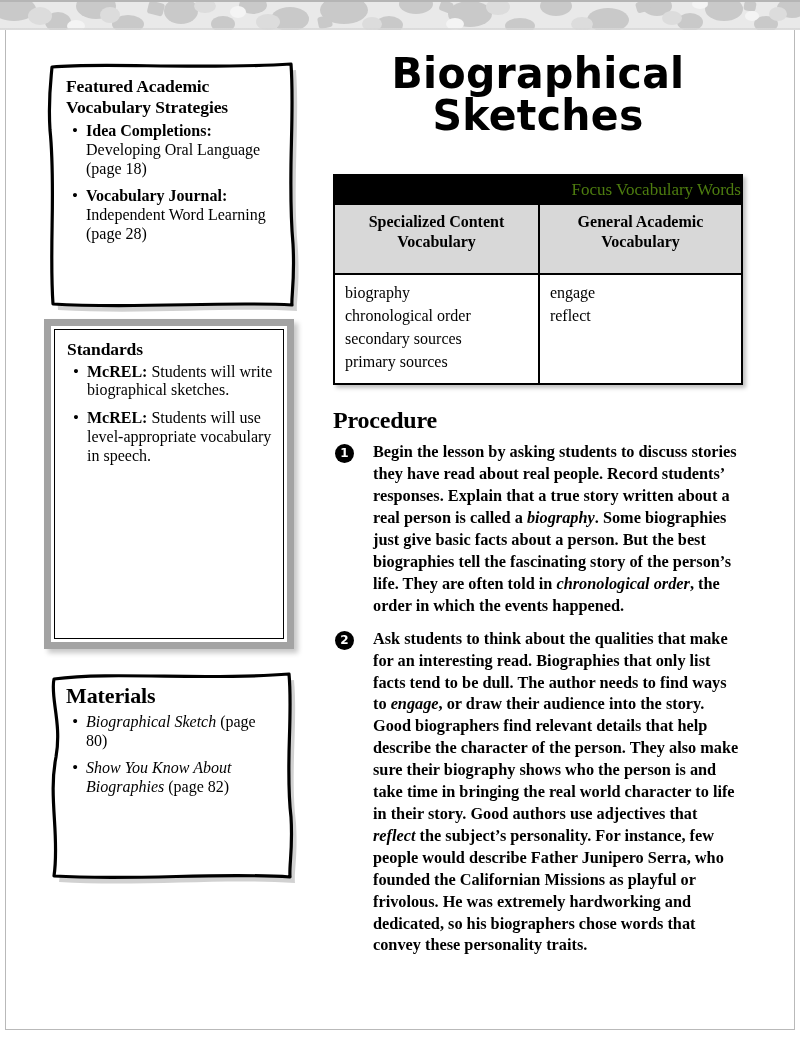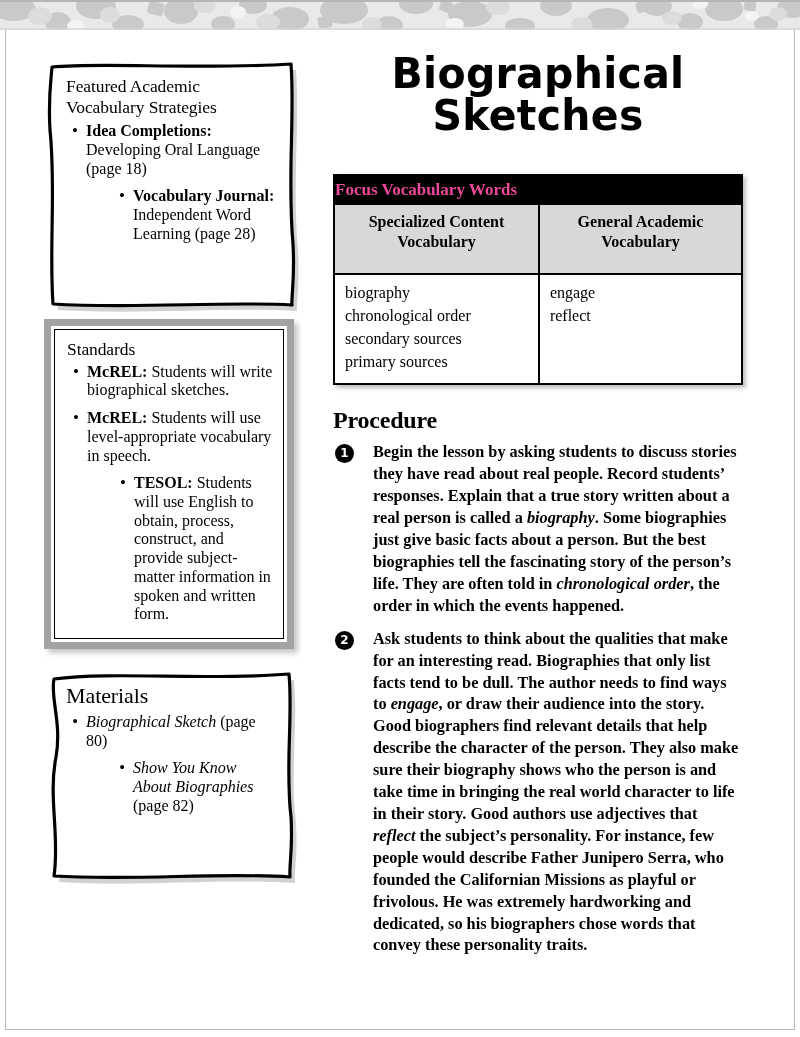--- a/index.html
+++ b/index.html
@@ -101,41 +101,41 @@
   
   #box-materials {
     margin-top: 18px;
     width: 250px; height: 210px;
   }
   #box-materials .box-content {
     padding: 16px 18px 0 22px;
   }
 
   .box-title {
-    font-weight: normal;
+    font-weight: bold;
     font-size: 17.5px;
     line-height: 1.18;
     margin: 0 0 5px 0;
     letter-spacing: -0.1px;
   }
   #box-featured .box-title { font-size: 17.5px; }
   #box-standards .box-title { font-size: 17.5px; margin-bottom: 3px; }
   #box-materials .box-title { font-size: 22px; margin-bottom: 4px; }
 
   ul.bullets {
     margin: 0; padding: 0 0 0 20px;
     list-style: none;
   }
   ul.bullets li {
     position: relative;
     font-size: 16px;
     line-height: 1.17;
     margin-bottom: 9px;
   }
-  ul.bullets li:last-child { margin-bottom: 0; margin-left: 47px; }
+  ul.bullets li:last-child { margin-bottom: 0; }
   ul.bullets li::before {
     content: "\2022";
     position: absolute;
     left: -14px; top: -1px;
     font-size: 17px;
   }
   ul.bullets li .lead { font-weight: bold; }
   ul.bullets li.italic-item { font-style: italic; }
   ul.bullets li.italic-item .plain { font-style: normal; }
 
@@ -163,23 +163,23 @@
   #vocab-table {
     margin-top: 42px;
     width: 406px;
     border: 2px solid #000;
     border-collapse: collapse;
     background: #fff;
     box-shadow: 3px 3px 4px rgba(0,0,0,0.25);
   }
   #vocab-table .tbl-title {
     background: #000;
-    color: #ec4899;
-    text-align: left;
-    font-weight: bold;
+    color: #4d7c0f;
+    text-align: right;
+    font-weight: normal;
     font-size: 17px;
     padding: 4px 0 5px 0;
   }
   #vocab-table .tbl-subhead {
     display: flex;
     background: #d8d8d8;
     border-bottom: 2px solid #000;
   }
   #vocab-table .tbl-subhead .cell {
     font-weight: bold;
@@ -314,21 +314,20 @@
       </div>
     </div>
 
     <div id="box-standards">
       <div class="inner-rule"></div>
       <div class="box-content">
         <div class="box-title">Standards</div>
         <ul class="bullets">
           <li><span class="lead">McREL:</span><span> Students will write biographical sketches.</span></li>
           <li><span class="lead">McREL:</span><span> Students will use level-appropriate vocabulary in speech.</span></li>
-          <li><span class="lead">TESOL:</span><span> Students will use English to obtain, process, construct, and provide subject-matter information in spoken and written form.</span></li>
         </ul>
       </div>
     </div>
 
     <div id="box-materials" class="wavy-box">
       <svg width="262" height="220" viewBox="0 0 262 220" xmlns="http://www.w3.org/2000/svg">
         <path d="M10,12 C70,4 160,14 245,7 C249,50 241,100 247,150 C249,182 245,198 246,210
                  C175,205 90,214 10,209 C16,170 4,130 12,90 C18,56 6,30 10,12 Z" fill="rgba(0,0,0,0.18)" transform="translate(5,6)"></path>
         <path d="M10,12 C70,4 160,14 245,7 C249,50 241,100 247,150 C249,182 245,198 246,210
                  C175,205 90,214 10,209 C16,170 4,130 12,90 C18,56 6,30 10,12 Z" fill="#ffffff" stroke="#000000" stroke-width="3.2" stroke-linejoin="round"></path>

